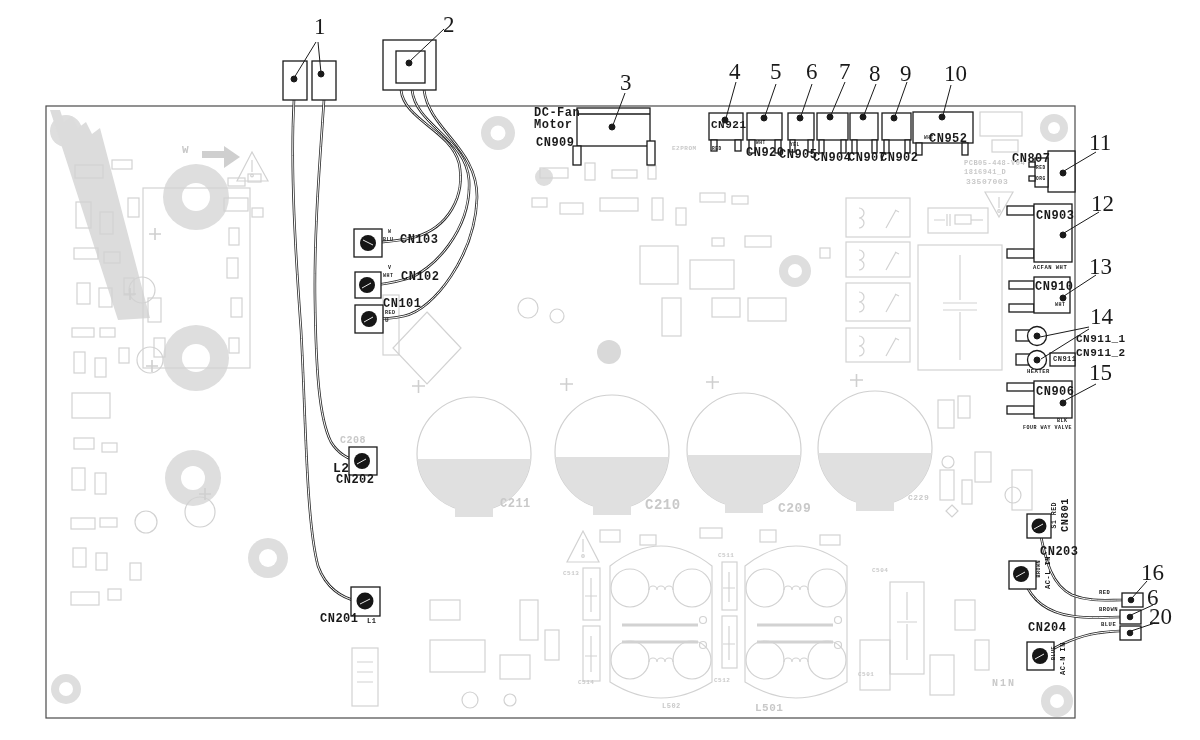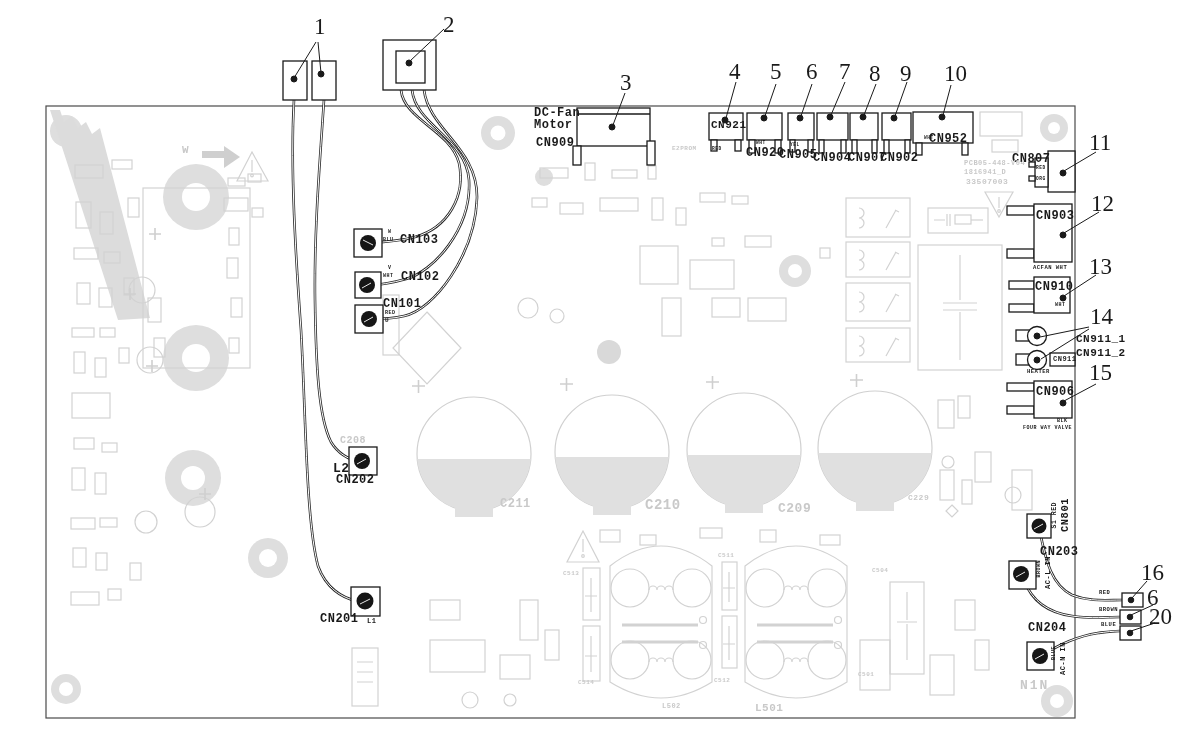--- a/index.html
+++ b/index.html
@@ -482,20 +482,20 @@
   <div class="t faded" style="left:908px;top:494px;font-size:8px">C229</div>
   <div class="t faded" style="left:662px;top:703px;font-size:7px">L502</div>
   <div class="t faded" style="left:755px;top:703px;font-size:11px">L501</div>
   <div class="t faded" style="left:340px;top:436px;font-size:10px">C208</div>
   <div class="t faded" style="left:563px;top:571px;font-size:6px">C513</div>
   <div class="t faded" style="left:578px;top:680px;font-size:6px">C514</div>
   <div class="t faded" style="left:718px;top:553px;font-size:6px">C511</div>
   <div class="t faded" style="left:714px;top:678px;font-size:6px">C512</div>
   <div class="t faded" style="left:872px;top:568px;font-size:6px">C504</div>
   <div class="t faded" style="left:858px;top:672px;font-size:6px">C501</div>
-  <div class="t faded" style="left:1020px;top:679px;font-size:13px;letter-spacing:2px">N1N</div>
+  <div class="t faded" style="left:992px;top:679px;font-size:10px;letter-spacing:2px">N1N</div>
   <div class="t faded" style="left:964px;top:160px;font-size:7px">PCB05-448-V04</div>
   <div class="t faded" style="left:964px;top:169px;font-size:7px">1816941_D</div>
   <div class="t faded" style="left:966px;top:178px;font-size:8px">33507003</div>
   <div class="t faded" style="left:672px;top:146px;font-size:6px">E2PROM</div>
   <div class="t faded" style="left:182px;top:145px;font-size:11px">W</div>
 
 </div>
 
 </body></html>

